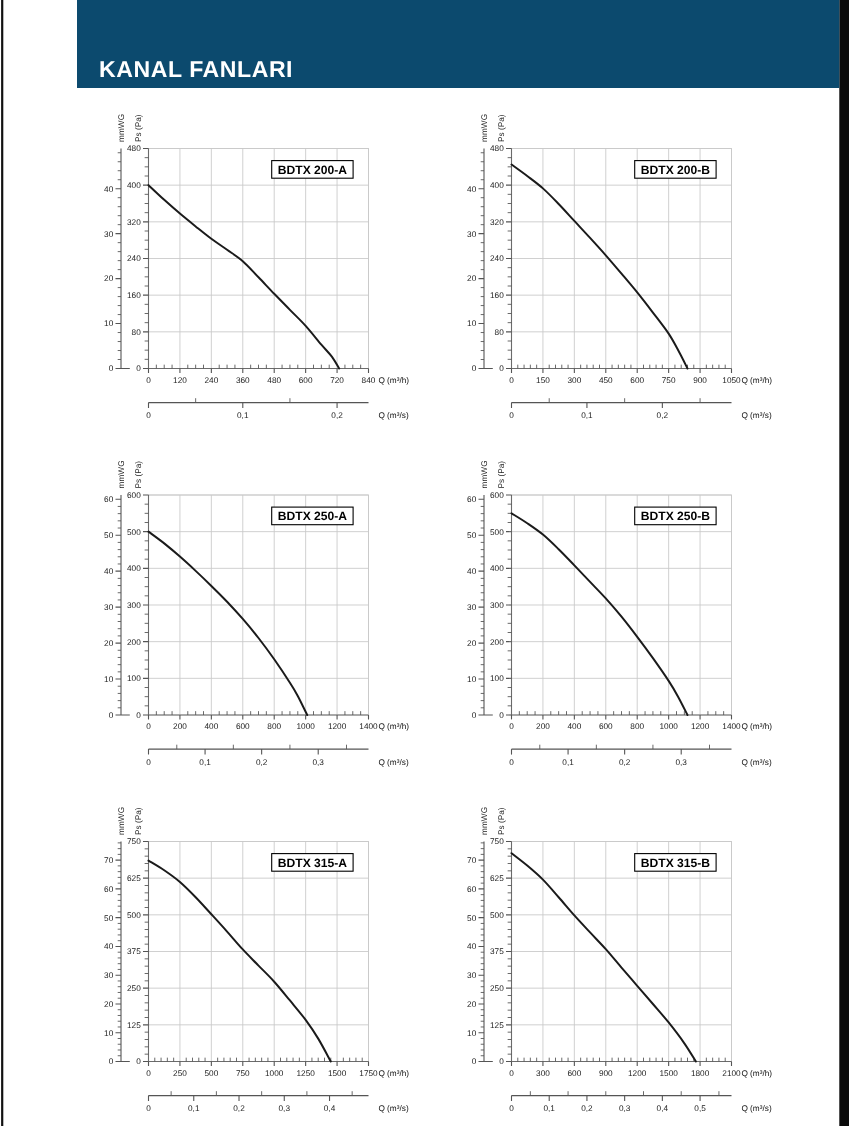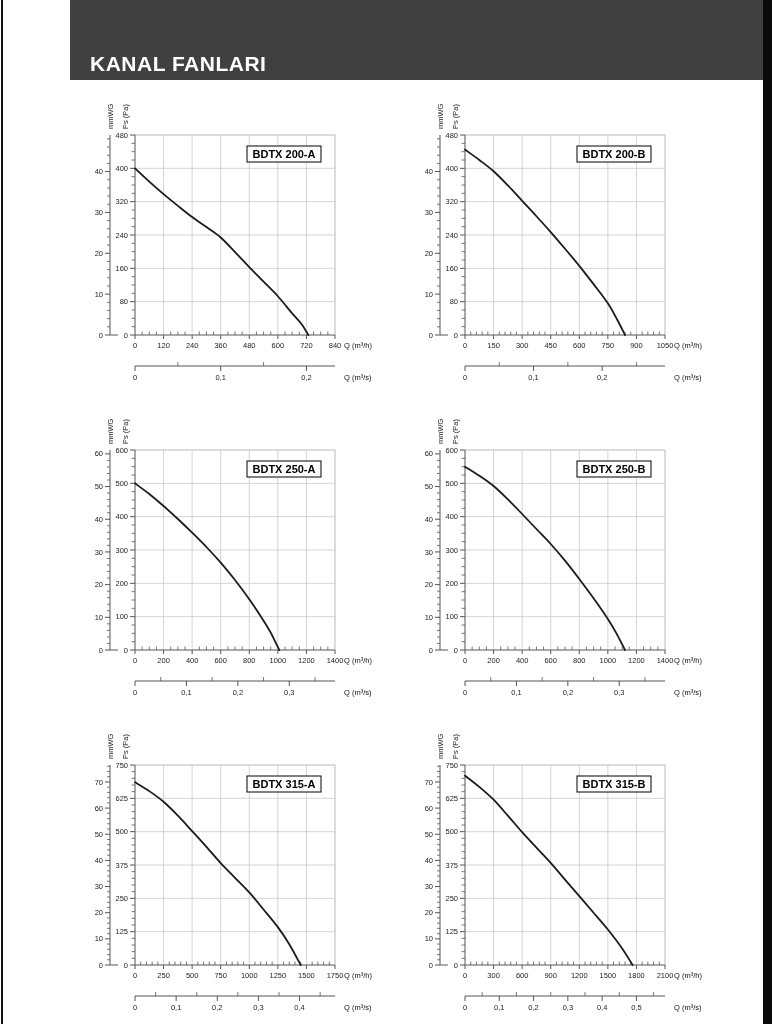--- a/index.html
+++ b/index.html
@@ -14,21 +14,21 @@
           grid-template-columns:330px 330px;row-gap:15px;}
   svg{display:block;}
   text{font-family:"Liberation Sans", sans-serif;}
 </style>
 </head>
 <body style="background: rgb(255, 255, 255);">
 
 <div class="border-left" style="background: rgb(17, 17, 17);"></div>
 <div class="border-right" style="background: rgb(10, 10, 10);"></div>
 
-<header class="banner" style="background: #404040;">
+<header class="banner" style="background: #0c4a6e;">
   <h1 style="color: rgb(255, 255, 255);">KANAL FANLARI</h1>
 </header>
 
 <main class="charts">
     <svg width="330" height="300" viewBox="0 0 330 300">
       <g stroke="#c9c9c9" stroke-width="0.8">
         <line x1="106.57142857142857" y1="40" x2="106.57142857142857" y2="240"></line>
         <line x1="135.14285714285714" y1="40" x2="135.14285714285714" y2="240"></line>
         <line x1="163.71428571428572" y1="40" x2="163.71428571428572" y2="240"></line>
         <line x1="192.28571428571428" y1="40" x2="192.28571428571428" y2="240"></line>

